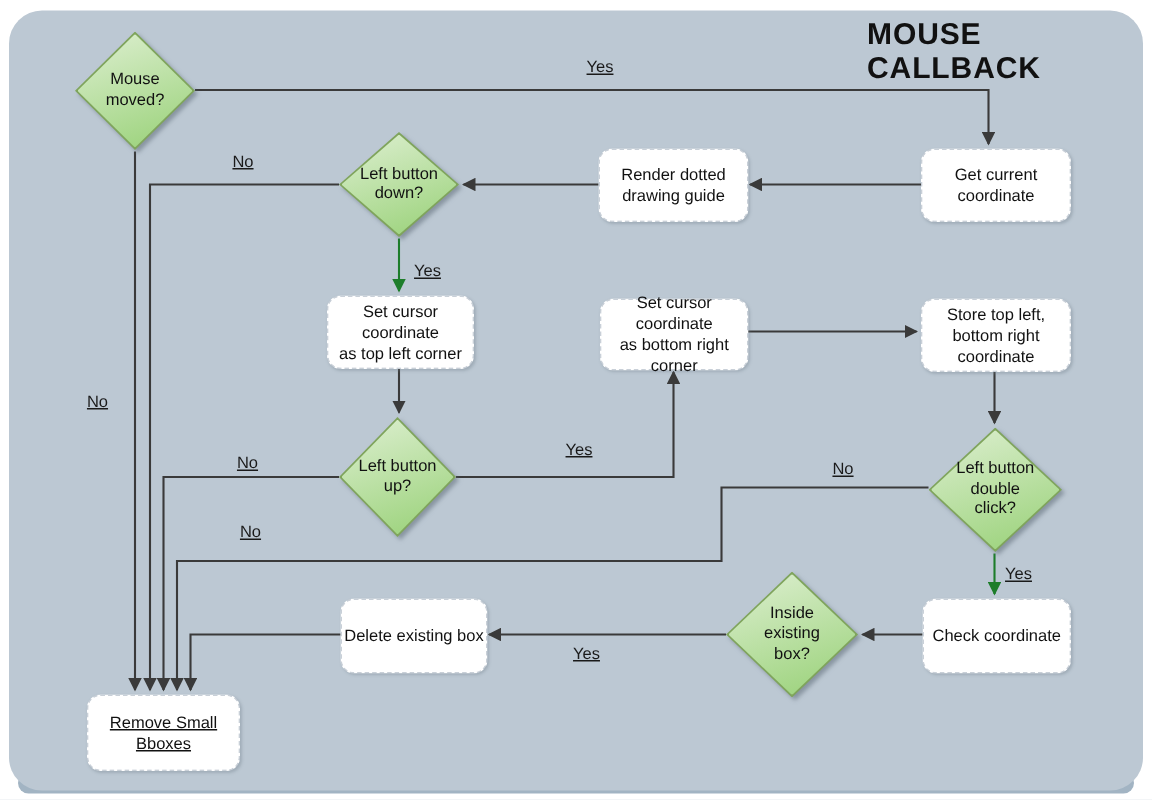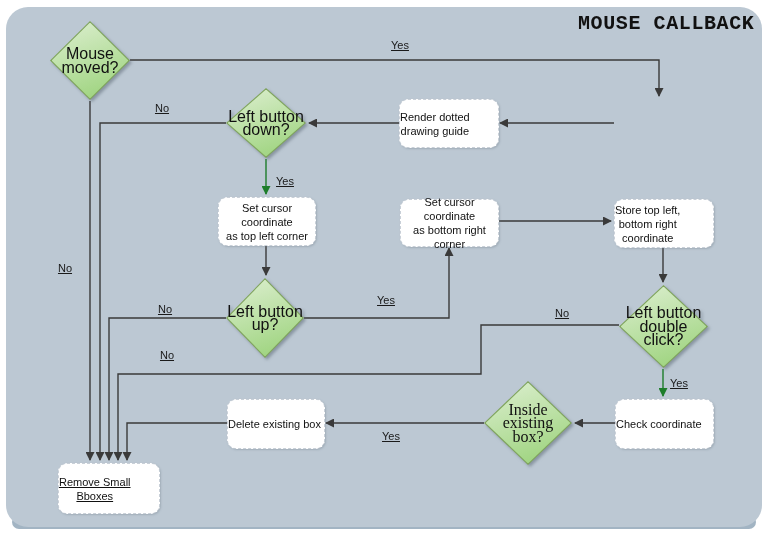--- a/index.html
+++ b/index.html
@@ -8,34 +8,34 @@
   #bottom-strip{position:absolute;left:12px;top:515px;width:744px;height:14px;
                 border-radius:7px;background:var(--color-strip,#a2b4c3);}
   #canvas{position:absolute;left:6px;top:7px;width:756px;height:520px;
           border-radius:22px;background:var(--color-canvas-bg,#bcc8d3);}
   #edges{position:absolute;left:0;top:0;width:768px;height:533px;pointer-events:none;}
   .edge{fill:none;stroke:var(--color-edge,#3a3a3a);stroke-width:1.4;}
   .edge.yes-green{stroke:var(--color-yes-edge,#1d7d2a);}
   .pbox{position:absolute;background:var(--color-node-fill,#ffffff);
         border:1px dashed var(--color-node-border,#c9d0d8);border-radius:9px;
         box-shadow:1px 1px 2px rgba(110,122,134,0.35);
-        display:flex;align-items:center;justify-content:flex-start;text-align:center;
+        display:flex;align-items:center;justify-content:center;text-align:center;
         font-size:11px;line-height:14px;white-space:pre-line;}
   .pdiamond{position:absolute;filter:drop-shadow(2px 2px 1.5px rgba(92,106,118,0.55));}
   .d-border{position:absolute;inset:0;background:var(--color-diamond-border,#7fa45c);
             clip-path:polygon(50% 0,100% 50%,50% 100%,0 50%);}
   .d-fill{position:absolute;inset:1.6px;
           background:linear-gradient(160deg,var(--color-diamond-fill-light,#ddefd0) 0%,var(--color-diamond-fill-dark,#98d177) 100%);
           clip-path:polygon(50% 0,100% 50%,50% 100%,0 50%);}
   .d-label{position:absolute;inset:0;display:flex;align-items:center;justify-content:center;
-           text-align:center;font-size:16px;line-height:13.5px;white-space:pre-line;}
+           text-align:center;font-size:11px;line-height:13.5px;white-space:pre-line;}
   .edge-label{position:absolute;font-size:11px;line-height:12px;color:#1a1a1a;
               transform:translate(-50%,-50%);white-space:nowrap;text-decoration:underline;}
   #diagram-title{position:absolute;left:578px;top:12px;
-                 font-family:Liberation Mono, monospace;font-weight:bold;
+                 font-family:Liberation Sans, sans-serif;font-weight:bold;
                  font-size:20px;letter-spacing:0.6px;color:#111;}
 </style>
 </head>
 <body>
 
 <div id="stage">
   <div id="bottom-strip"></div>
   <div id="canvas"></div>
 
   <svg id="edges" viewBox="0 0 768 533">
@@ -85,31 +85,35 @@
     <span class="d-label">Left button
 up?</span>
   </div>
   <div class="pdiamond" style="left:619px;top:285px;width:89px;height:83px;">
     <div class="d-border"></div>
     <div class="d-fill"></div>
     <span class="d-label">Left button
 double
 click?</span>
   </div>
-  <div class="pdiamond" style="left:484px;top:381px;width:88px;height:84px;font-family:Liberation Serif, serif;">
+  <div class="pdiamond" style="left:484px;top:381px;width:88px;height:84px;">
     <div class="d-border"></div>
     <div class="d-fill"></div>
     <span class="d-label">Inside
 existing
 box?</span>
   </div>
 
   <div class="pbox" style="left:399px;top:99px;width:98px;height:47px;">
     <span>Render dotted
 drawing guide</span>
+  </div>
+  <div class="pbox" style="left:614px;top:99px;width:98px;height:47px;">
+    <span>Get current
+coordinate</span>
   </div>
   <div class="pbox" style="left:218px;top:197px;width:96px;height:47px;">
     <span>Set cursor coordinate
 as top left corner</span>
   </div>
   <div class="pbox" style="left:400px;top:199px;width:97px;height:46px;">
     <span>Set cursor coordinate
 as bottom right
 corner</span>
   </div>

